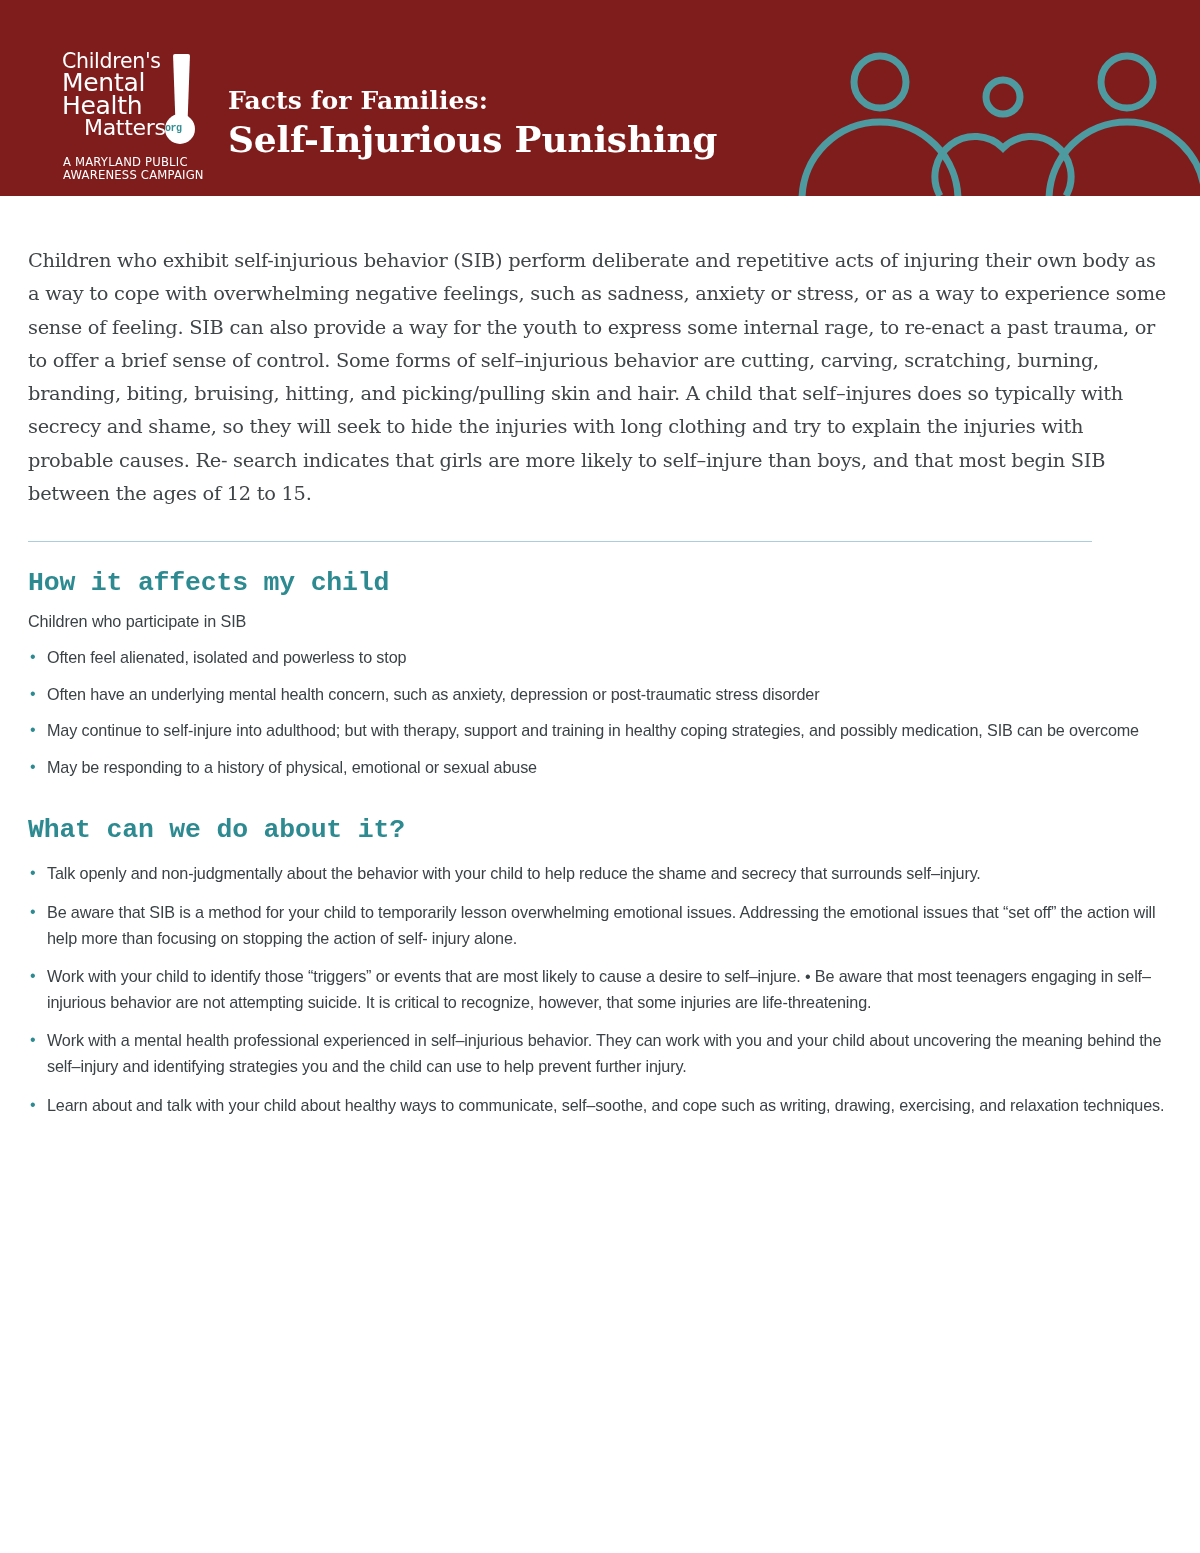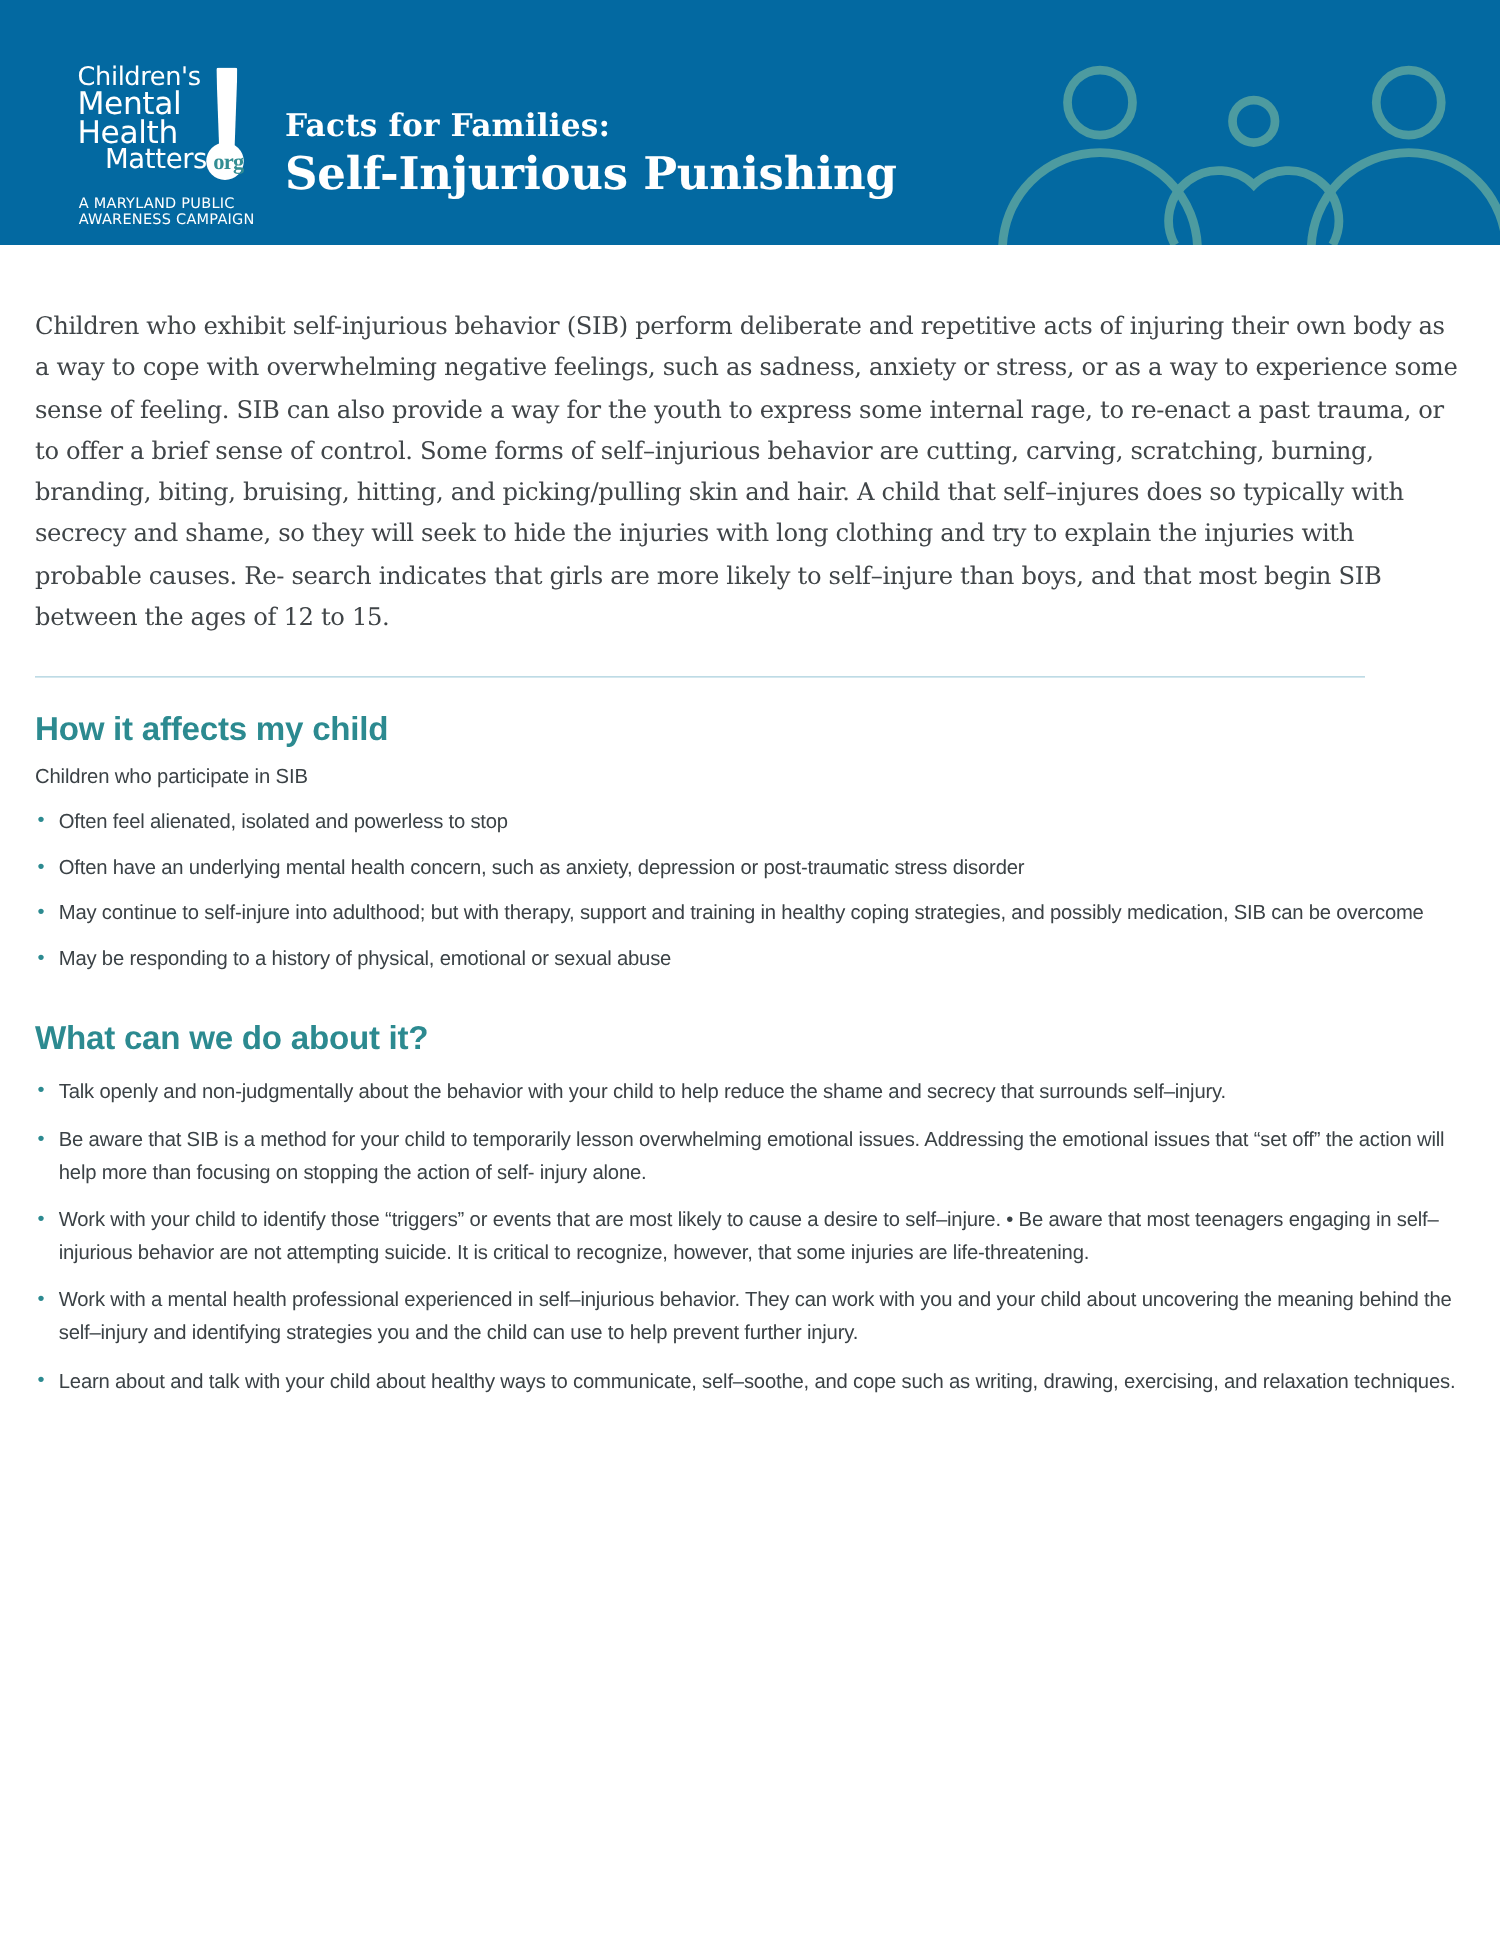--- a/index.html
+++ b/index.html
@@ -15,21 +15,21 @@
     color: #3b4246;
     position: relative;
     overflow: hidden;
   }
 
   
   .header {
     position: relative;
     width: 1200px;
     height: 196px;
-    background: #0369a1;
+    background: #7f1d1d;
     overflow: hidden;
   }
 
   .header-watermark {
     position: absolute;
     right: 0;
     top: 0;
     width: 440px;
     height: 196px;
     pointer-events: none;
@@ -77,25 +77,25 @@
   }
   .logo-org {
     position: absolute;
     left: 103px;
     top: 62px;
     width: 30px;
     height: 30px;
     border-radius: 50%;
     background: #ffffff;
     color: #338e93;
-    font-family: Liberation Serif, serif;
-    font-size: 18px;
+    font-family: Liberation Mono, monospace;
+    font-size: 10px;
     font-weight: bold;
     line-height: 30px;
-    text-align: right;
+    text-align: left;
     letter-spacing: -0.5px;
   }
 
   .logo-tag {
     position: absolute;
     left: 1px;
     top: 104px;
     font-family: "DejaVu Sans", sans-serif;
     font-size: 11.6px;
     color: #ffffff;
@@ -146,21 +146,21 @@
     height: 1px;
     background: #a9cfdd;
     margin-top: 31px;
     width: 1064px;
   }
 
   .section { margin-top: 26px; }
   .section.second { margin-top: 34px; }
 
   .section-heading {
-    font-family: Liberation Sans, sans-serif;
+    font-family: Liberation Mono, monospace;
     font-size: 26.5px;
     font-weight: bold;
     color: #2c8a90;
     letter-spacing: -0.2px;
     line-height: 1.2;
   }
 
   .lead {
     font-size: 16.2px;
     line-height: 25px;

